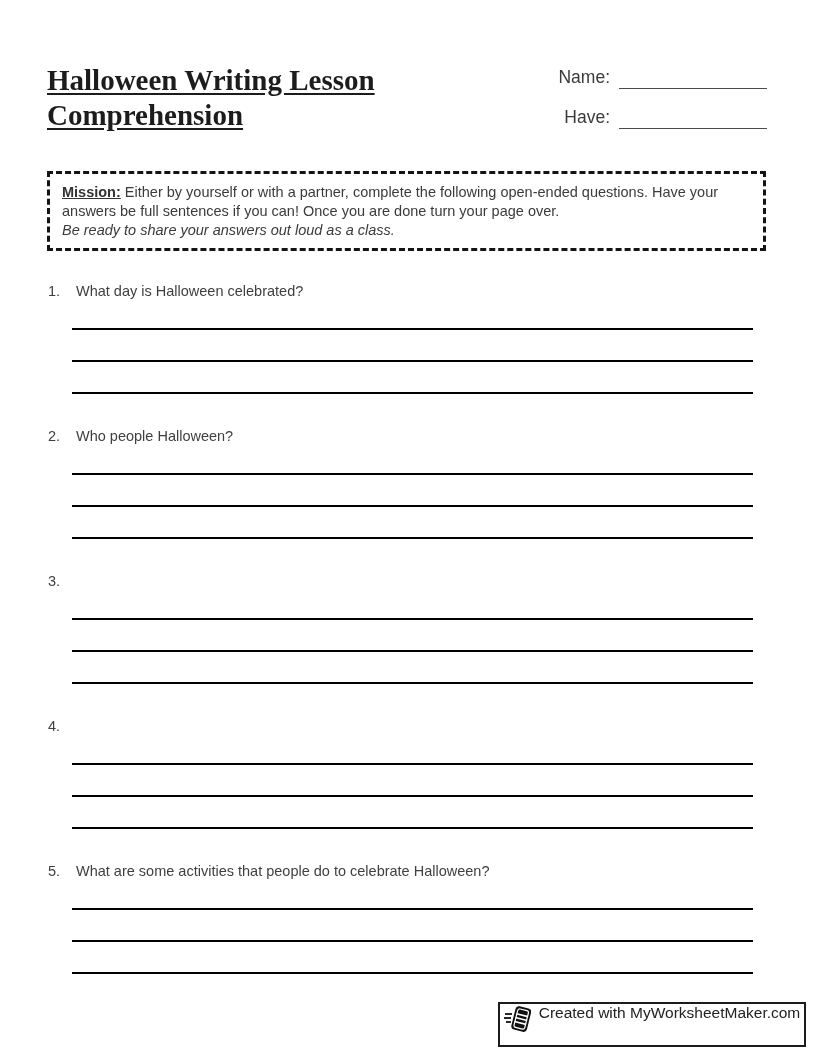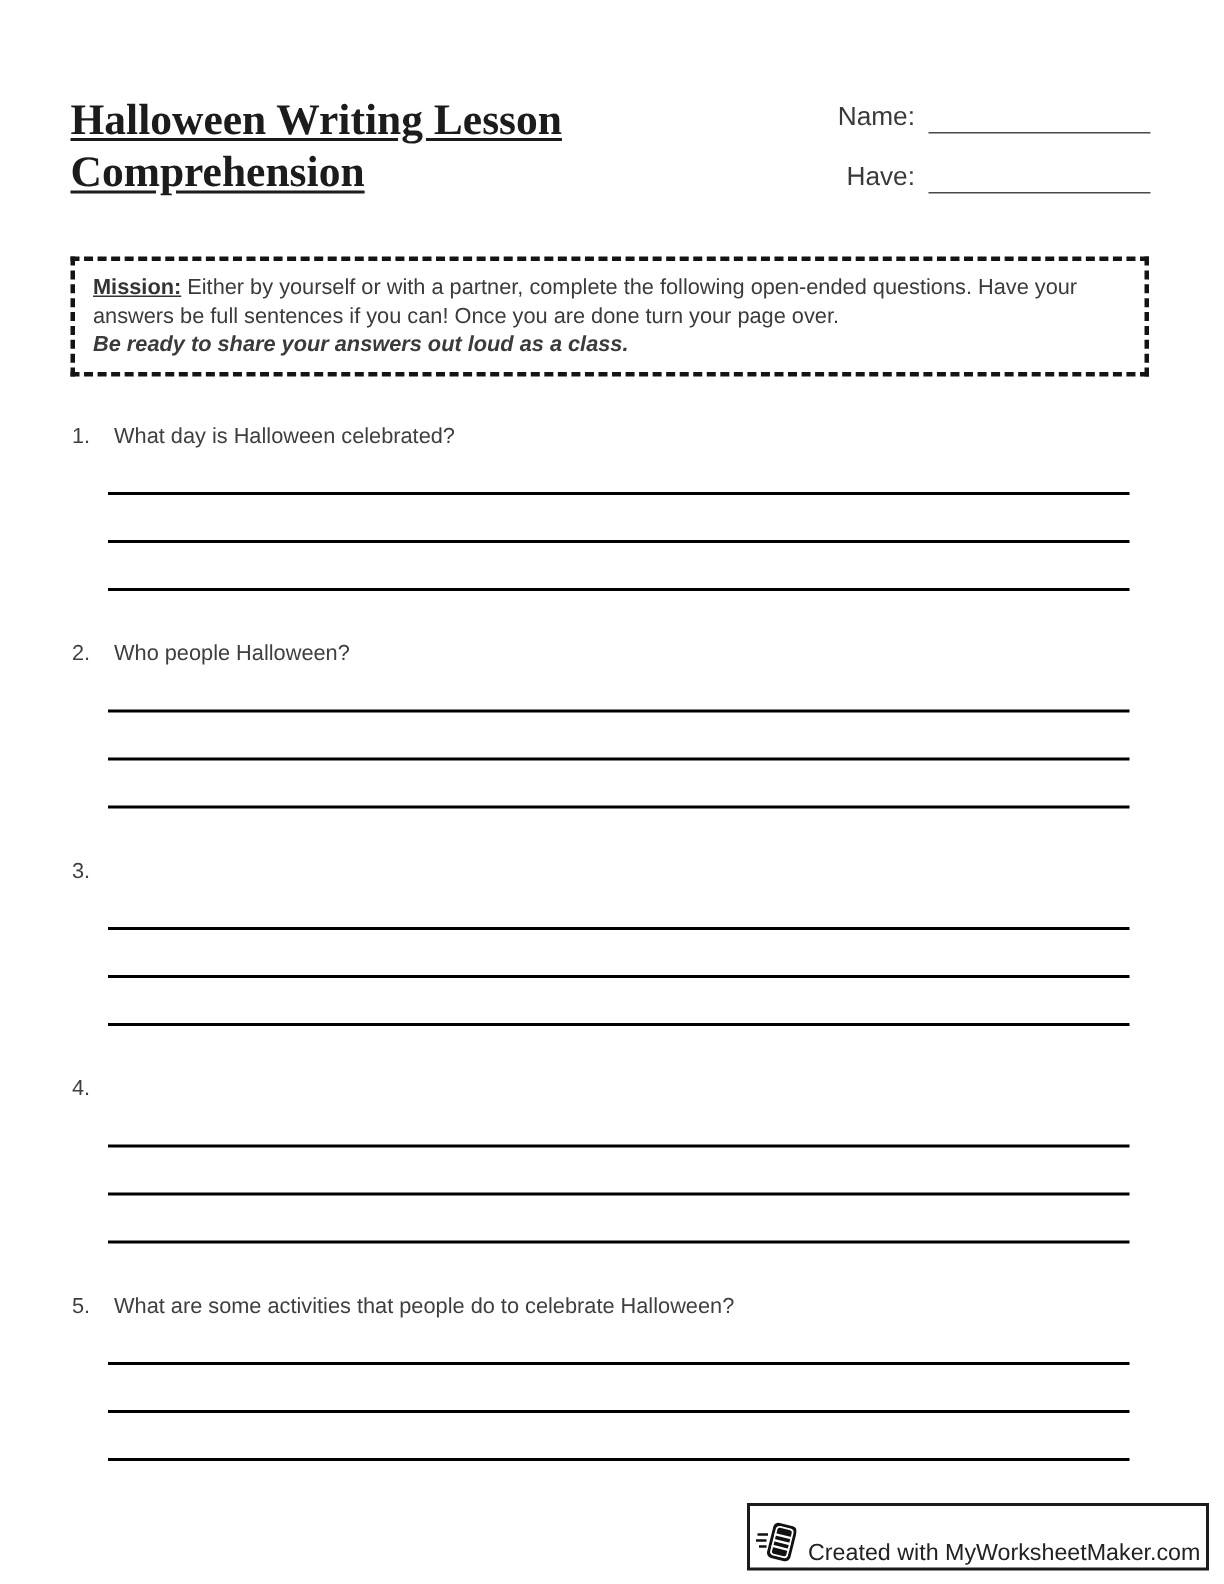--- a/index.html
+++ b/index.html
@@ -66,21 +66,20 @@
     color: #3b3b3b;
   }
   .mission-label {
     font-weight: bold;
     text-decoration: underline;
     color: #333333;
     text-align: center;
   }
   .mission-note {
     font-style: italic;
-    font-weight: bold;
   }
 
   
   .questions {
     position: absolute;
     left: 47px;
     top: 282px;
     width: 706px;
   }
   .question-block {
@@ -114,21 +113,21 @@
   .footer-credit {
     position: absolute;
     right: 10px;
     bottom: 9px;
     width: 308px;
     height: 45px;
     box-sizing: border-box;
     border: 2px solid #1b1b1b;
     background: #ffffff;
     display: flex;
-    align-items: flex-end;
+    align-items: flex-start;
     justify-content: center;
     gap: 8px;
     font-size: 15.5px;
     color: #222222;
     white-space: nowrap;
   }
   .footer-icon {
     flex: none;
     display: inline-flex;
   }

